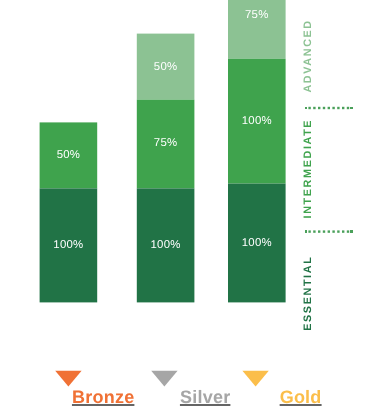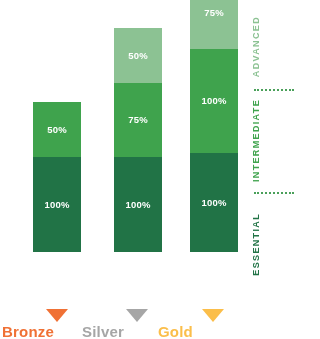--- a/index.html
+++ b/index.html
@@ -44,21 +44,21 @@
     width: 100%;
     display: flex;
     align-items: center;
     justify-content: center;
     box-sizing: border-box;
   }
 
   .seg-label {
     color: #ffffff;
     font-size: 9.5px;
-    font-weight: bold;
+    font-weight: normal;
     letter-spacing: 0.2px;
     line-height: 1;
     user-select: none;
   }
 
   
   .tier-axis {
     position: absolute;
     left: 252px;
     top: 0;
@@ -89,21 +89,22 @@
     width: 40px;
     height: 0;
     border-top: 2px dotted #4aa05a;
   }
 
   
   .cat {
     position: absolute;
     bottom: 0;
     width: 110px;
-    text-align: left;
+    text-align: right;
+    text-decoration: underline;
   }
   .cat.bronze { left: 2px; }
   .cat.silver { left: 82px; }
   .cat.gold   { left: 158px; }
 
   .cat-marker {
     width: 0;
     height: 0;
     margin: 0 auto 2px auto;
     border-left: 11px solid transparent;

